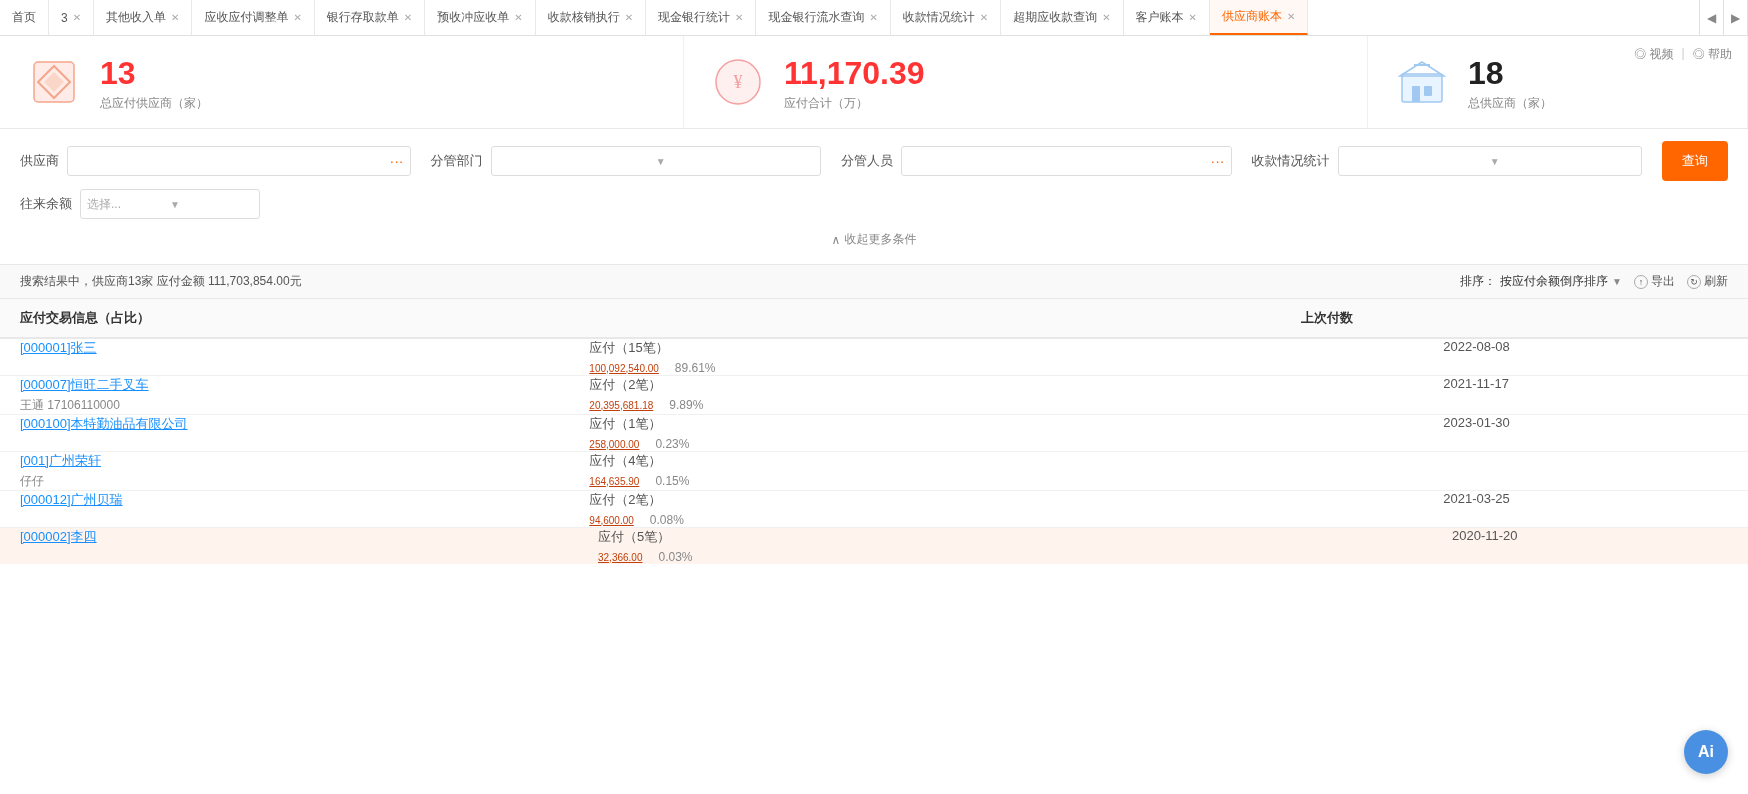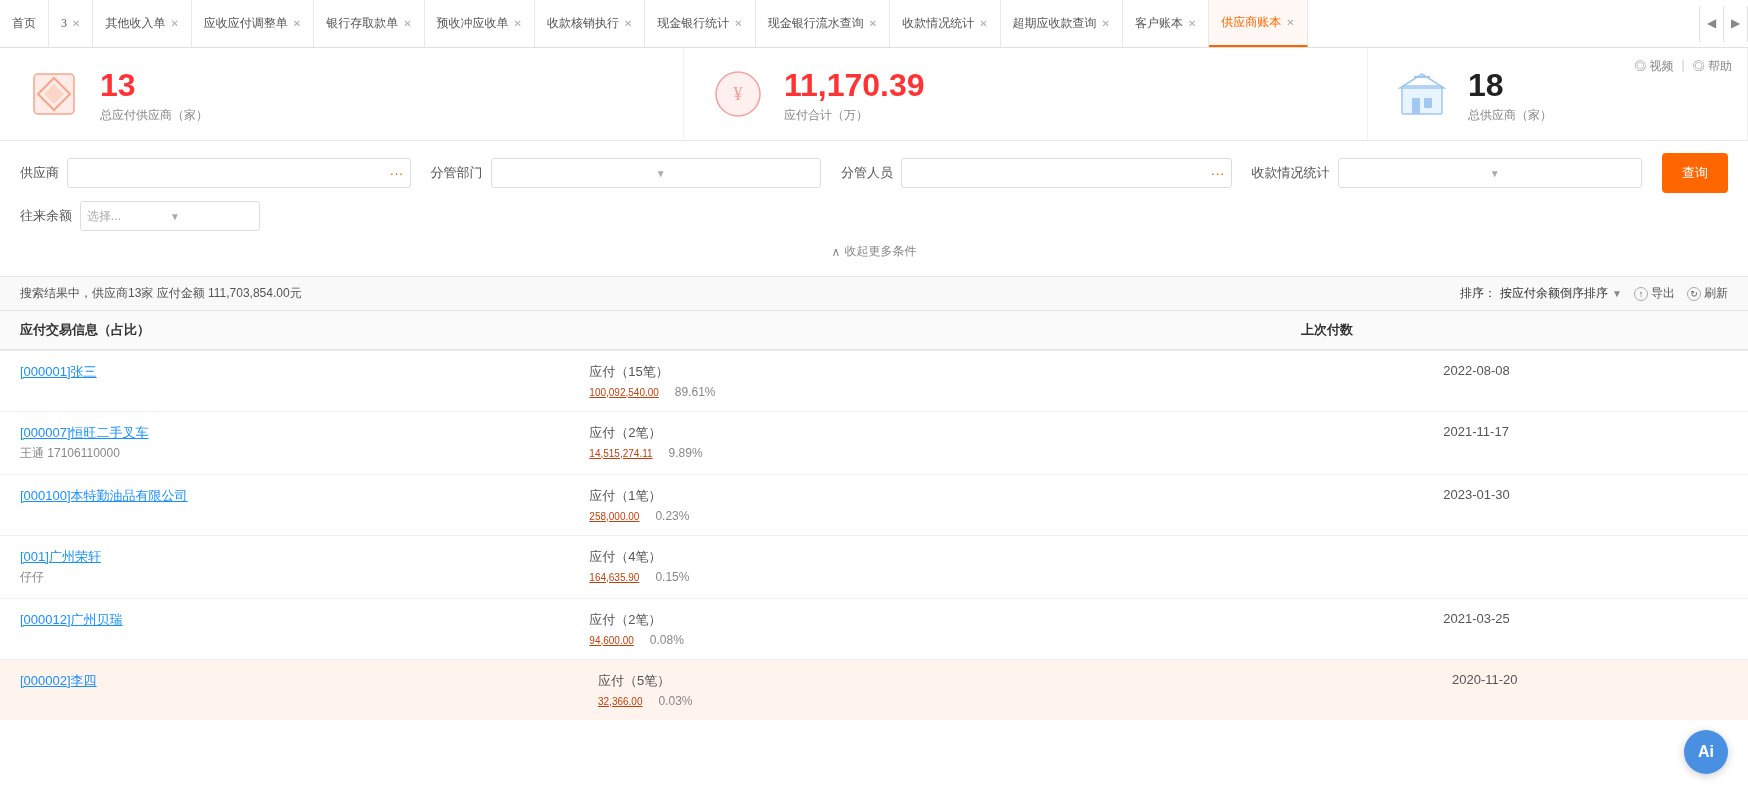--- a/index.html
+++ b/index.html
@@ -4,23 +4,22 @@
   <style>
     * { margin: 0; padding: 0; box-sizing: border-box; }
     body { font-family: "Microsoft YaHei", "PingFang SC", sans-serif; font-size: 13px; background: #f5f5f5; color: #333; overflow-x: hidden; }
 
     
     .top-nav {
       display: flex;
       align-items: center;
       background: #fff;
       border-bottom: 1px solid #e0e0e0;
-      height: 48px;
+      height: 36px;
       overflow: hidden;
-      font-family: Liberation Serif, serif;
     }
     .nav-tab {
       display: flex;
       align-items: center;
       padding: 0 12px;
       height: 100%;
       font-size: 12px;
       color: #555;
       border-right: 1px solid #e8e8e8;
       white-space: nowrap;
@@ -241,21 +240,21 @@
       font-size: 13px;
       color: #333;
       background: #fafafa;
     }
     .col-supplier { flex: 2; min-width: 260px; }
     .col-transaction { flex: 3; min-width: 400px; }
     .col-lastpay { flex: 1; min-width: 180px; }
 
     .table-row {
       display: flex;
-      padding: 12px 20px;
+      padding: 0 20px;
       border-bottom: 1px solid #f0f0f0;
       align-items: flex-start;
     }
     .table-row:last-child { border-bottom: none; }
     .table-row.highlighted { background: #fff3ed; gap: 26px; }
     .supplier-link {
       color: #1890ff;
       text-decoration: underline;
       cursor: pointer;
       font-size: 13px;
@@ -492,21 +491,21 @@
 
     <div class="table-row">
       <div class="col-supplier">
         <div class="supplier-link">[000007]恒旺二手叉车</div>
         <div class="supplier-sub">王通  17106110000</div>
       </div>
       <div class="col-transaction">
         <div class="transaction-cell">
           <span class="transaction-label">应付（2笔）</span>
           <div class="transaction-amount-row">
-            <span class="transaction-amount">14,515,274.11</span>
+            <span class="transaction-amount">20,395,681.18</span>
             <span class="transaction-pct">9.89%</span>
           </div>
         </div>
       </div>
       <div class="col-lastpay">
         <span class="last-pay-date">2021-11-17</span>
       </div>
     </div>
 
     <div class="table-row">

